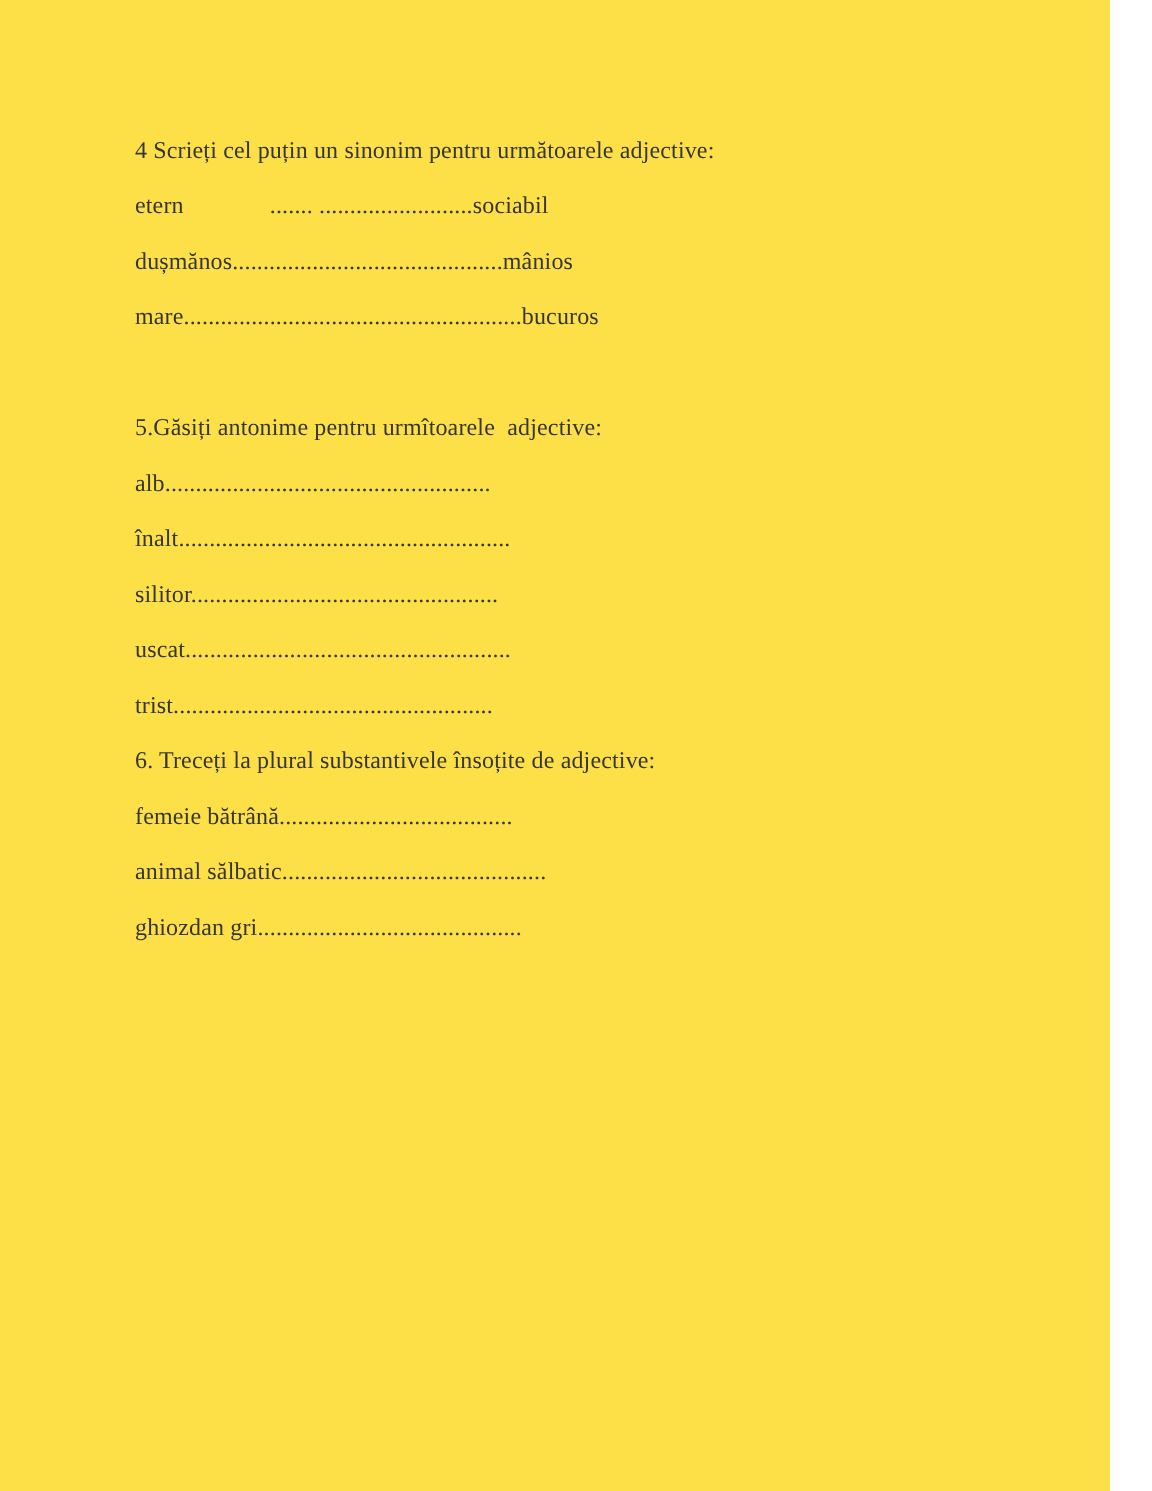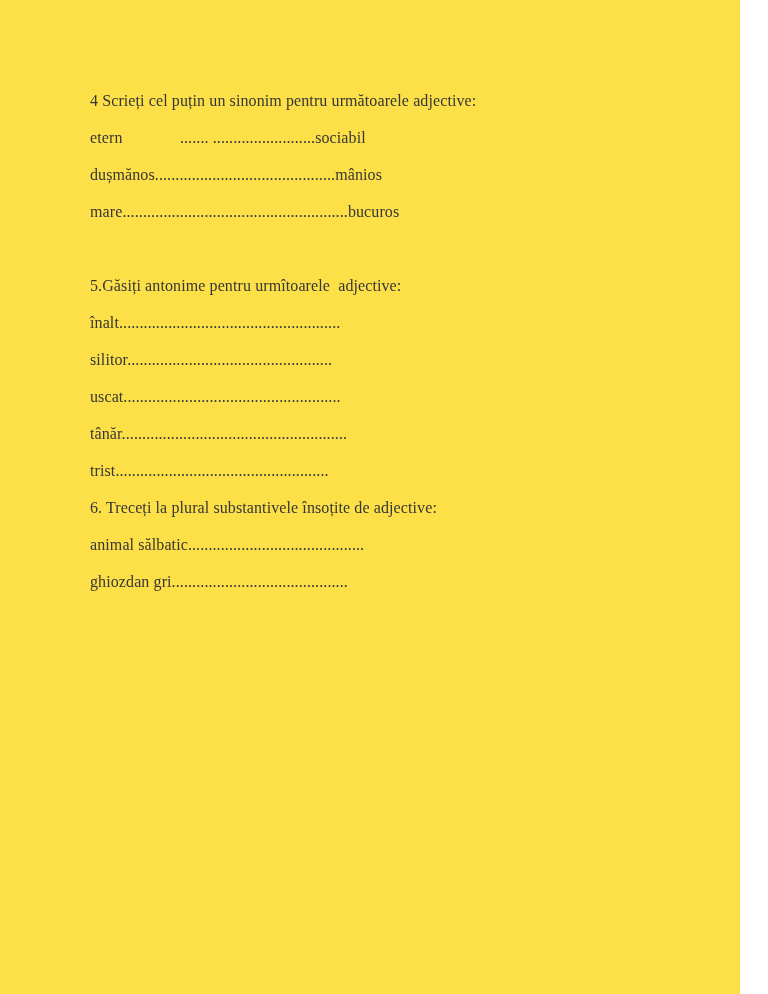--- a/index.html
+++ b/index.html
@@ -37,27 +37,28 @@
       <p>4 Scrieți cel puțin un sinonim pentru următoarele adjective:</p>
       <p>etern              ....... .........................sociabil</p>
       <p>dușmănos............................................mânios</p>
       <p>mare.......................................................bucuros</p>
     </section>
 
     <div class="blank-line"></div>
 
     <section>
       <p>5.Găsiți antonime pentru urmîtoarele  adjective:</p>
+      <p>alb.....................................................</p>
       <p>înalt......................................................</p>
       <p>silitor..................................................</p>
       <p>uscat.....................................................</p>
-      <p>tânăr.......................................................</p>
       <p>trist....................................................</p>
     </section>
 
     <section>
       <p>6. Treceți la plural substantivele însoțite de adjective:</p>
+      <p>femeie bătrână......................................</p>
       <p>animal sălbatic...........................................</p>
       <p>ghiozdan gri...........................................</p>
     </section>
 
   </div>
 </div>
 
 </body></html>

